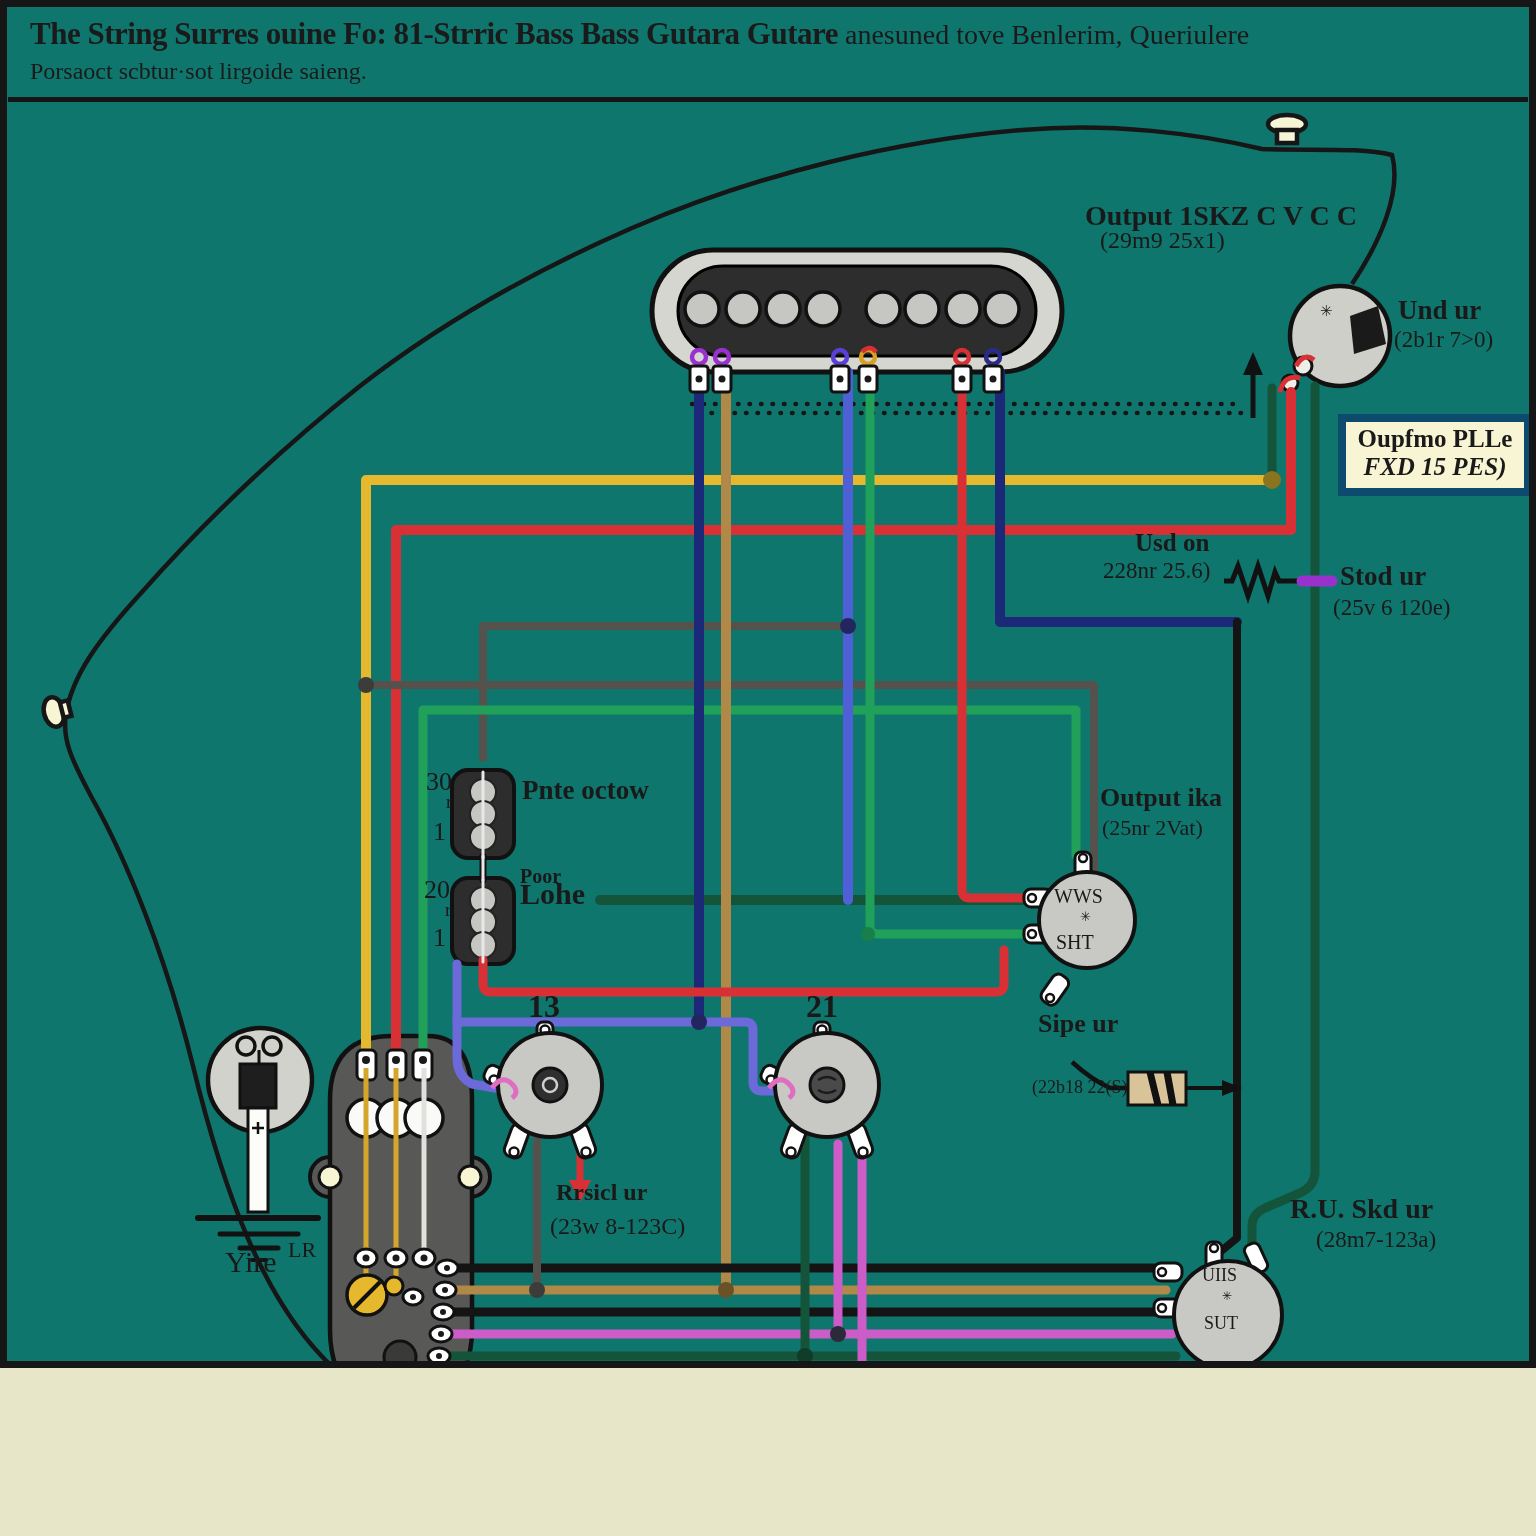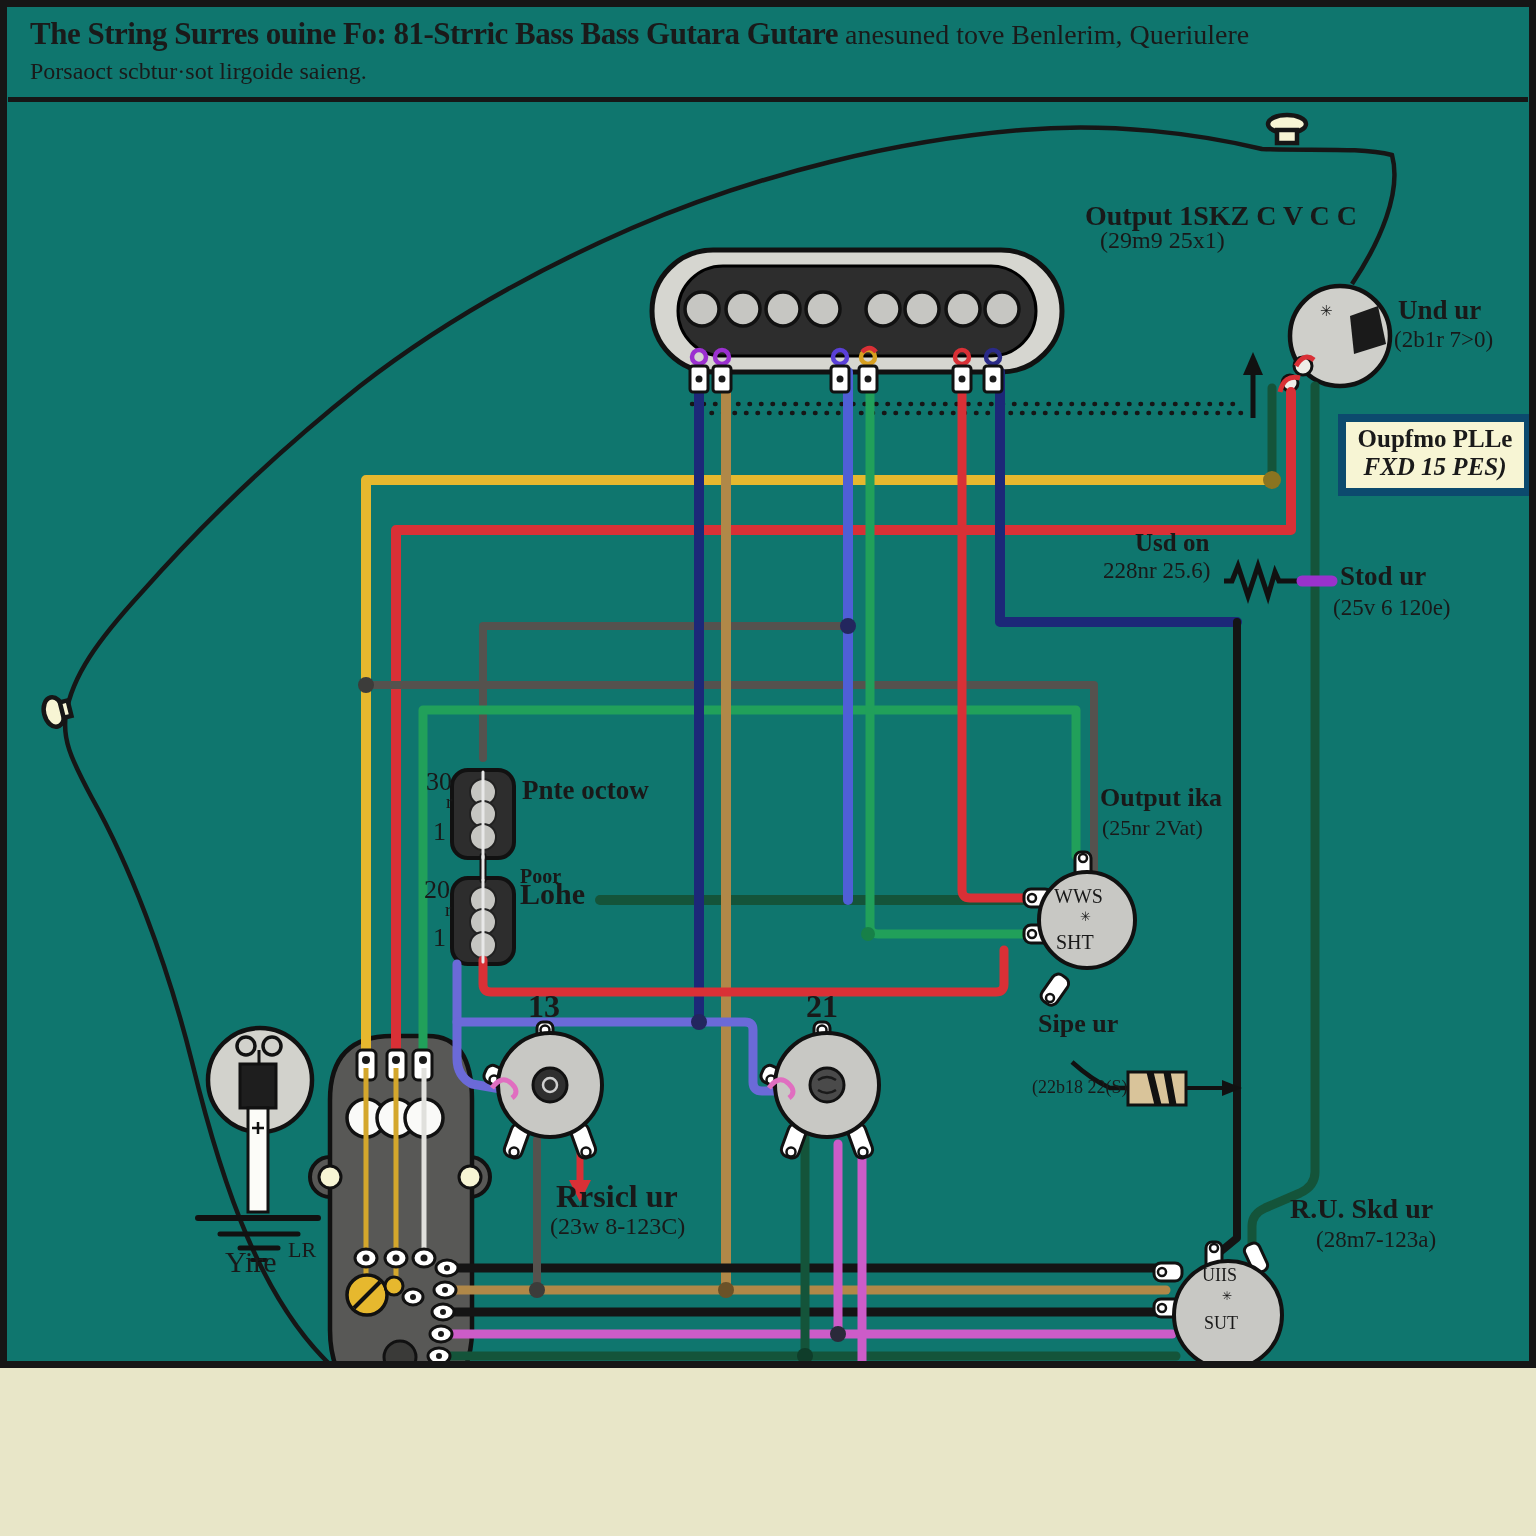--- a/index.html
+++ b/index.html
@@ -401,21 +401,21 @@
   <div class="lbl" style="left:1054px;top:886px;font-size:20px;">WWS</div>
   <div class="lbl" style="left:1080px;top:910px;font-size:13px;">✳</div>
   <div class="lbl" style="left:1056px;top:932px;font-size:20px;">SHT</div>
 
   <div class="lbl b" style="left:1038px;top:1010px;font-size:26px;">Sipe ur</div>
   <div class="lbl" style="left:1032px;top:1078px;font-size:18px;">(22b18 22(S)</div>
 
   <div class="lbl b" style="left:528px;top:990px;font-size:32px;">13</div>
   <div class="lbl b" style="left:806px;top:990px;font-size:32px;">21</div>
 
-  <div class="lbl b" style="left:556px;top:1180px;font-size:32px;">Rrsicl ur</div>
+  <div class="lbl b" style="left:556px;top:1180px;font-size:24px;">Rrsicl ur</div>
   <div class="lbl" style="left:550px;top:1214px;font-size:24px;">(23w 8-123C)</div>
 
   <div class="lbl b" style="left:1290px;top:1194px;font-size:28px;">R.U. Skd ur</div>
   <div class="lbl" style="left:1316px;top:1228px;font-size:23px;">(28m7-123a)</div>
   <div class="lbl" style="left:1202px;top:1266px;font-size:18px;">UIIS</div>
   <div class="lbl" style="left:1222px;top:1290px;font-size:12px;">✳</div>
   <div class="lbl" style="left:1204px;top:1314px;font-size:18px;">SUT</div>
 
   <div class="lbl" style="left:225px;top:1246px;font-size:30px;">Yire</div>
   <div class="lbl" style="left:288px;top:1238px;font-size:22px;">LR</div>

